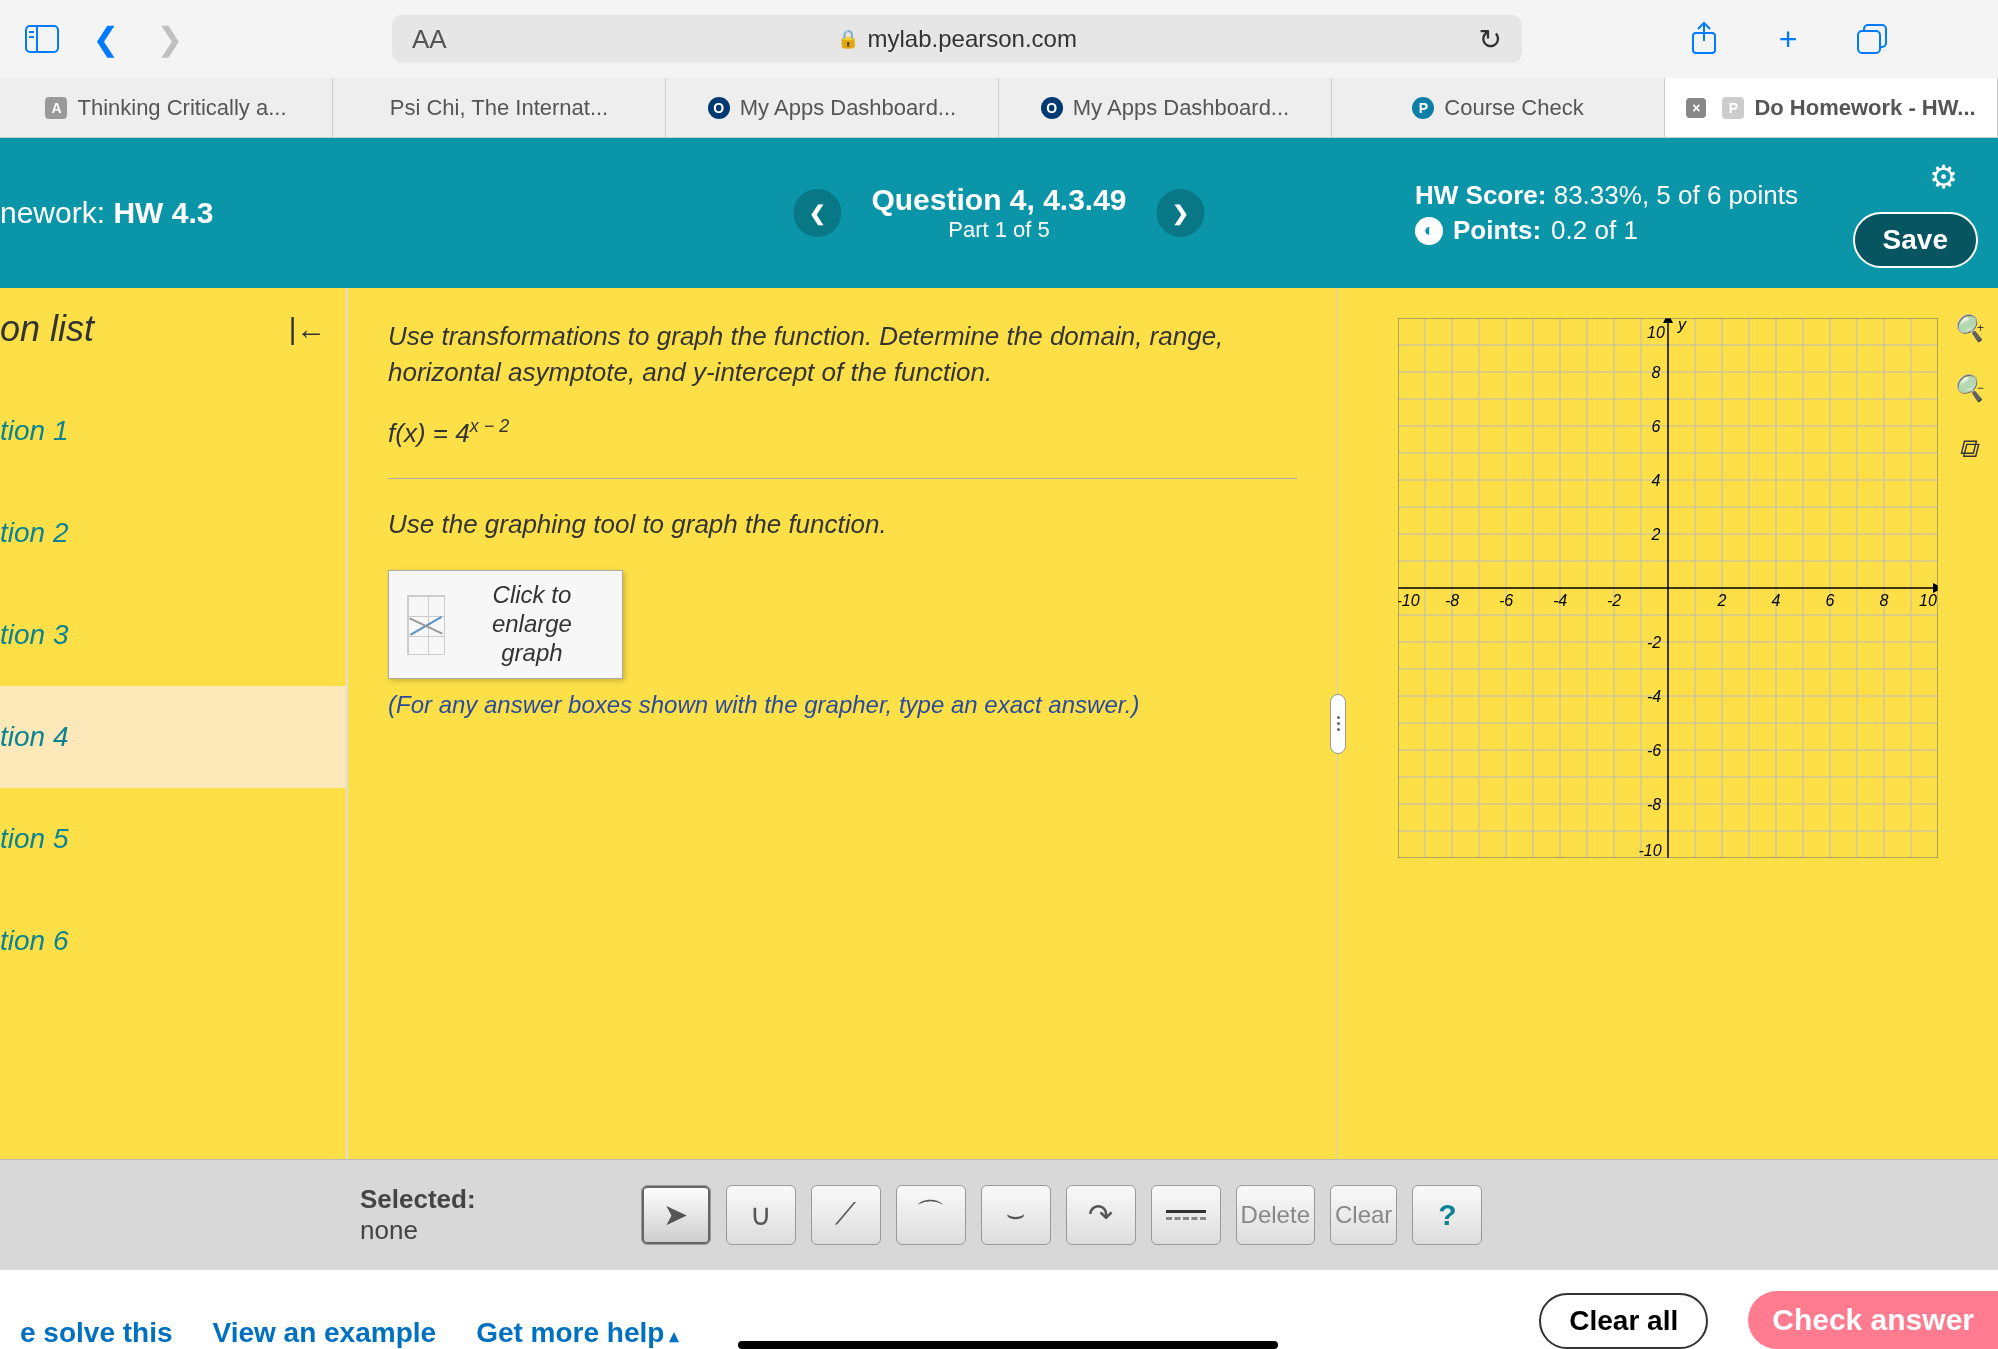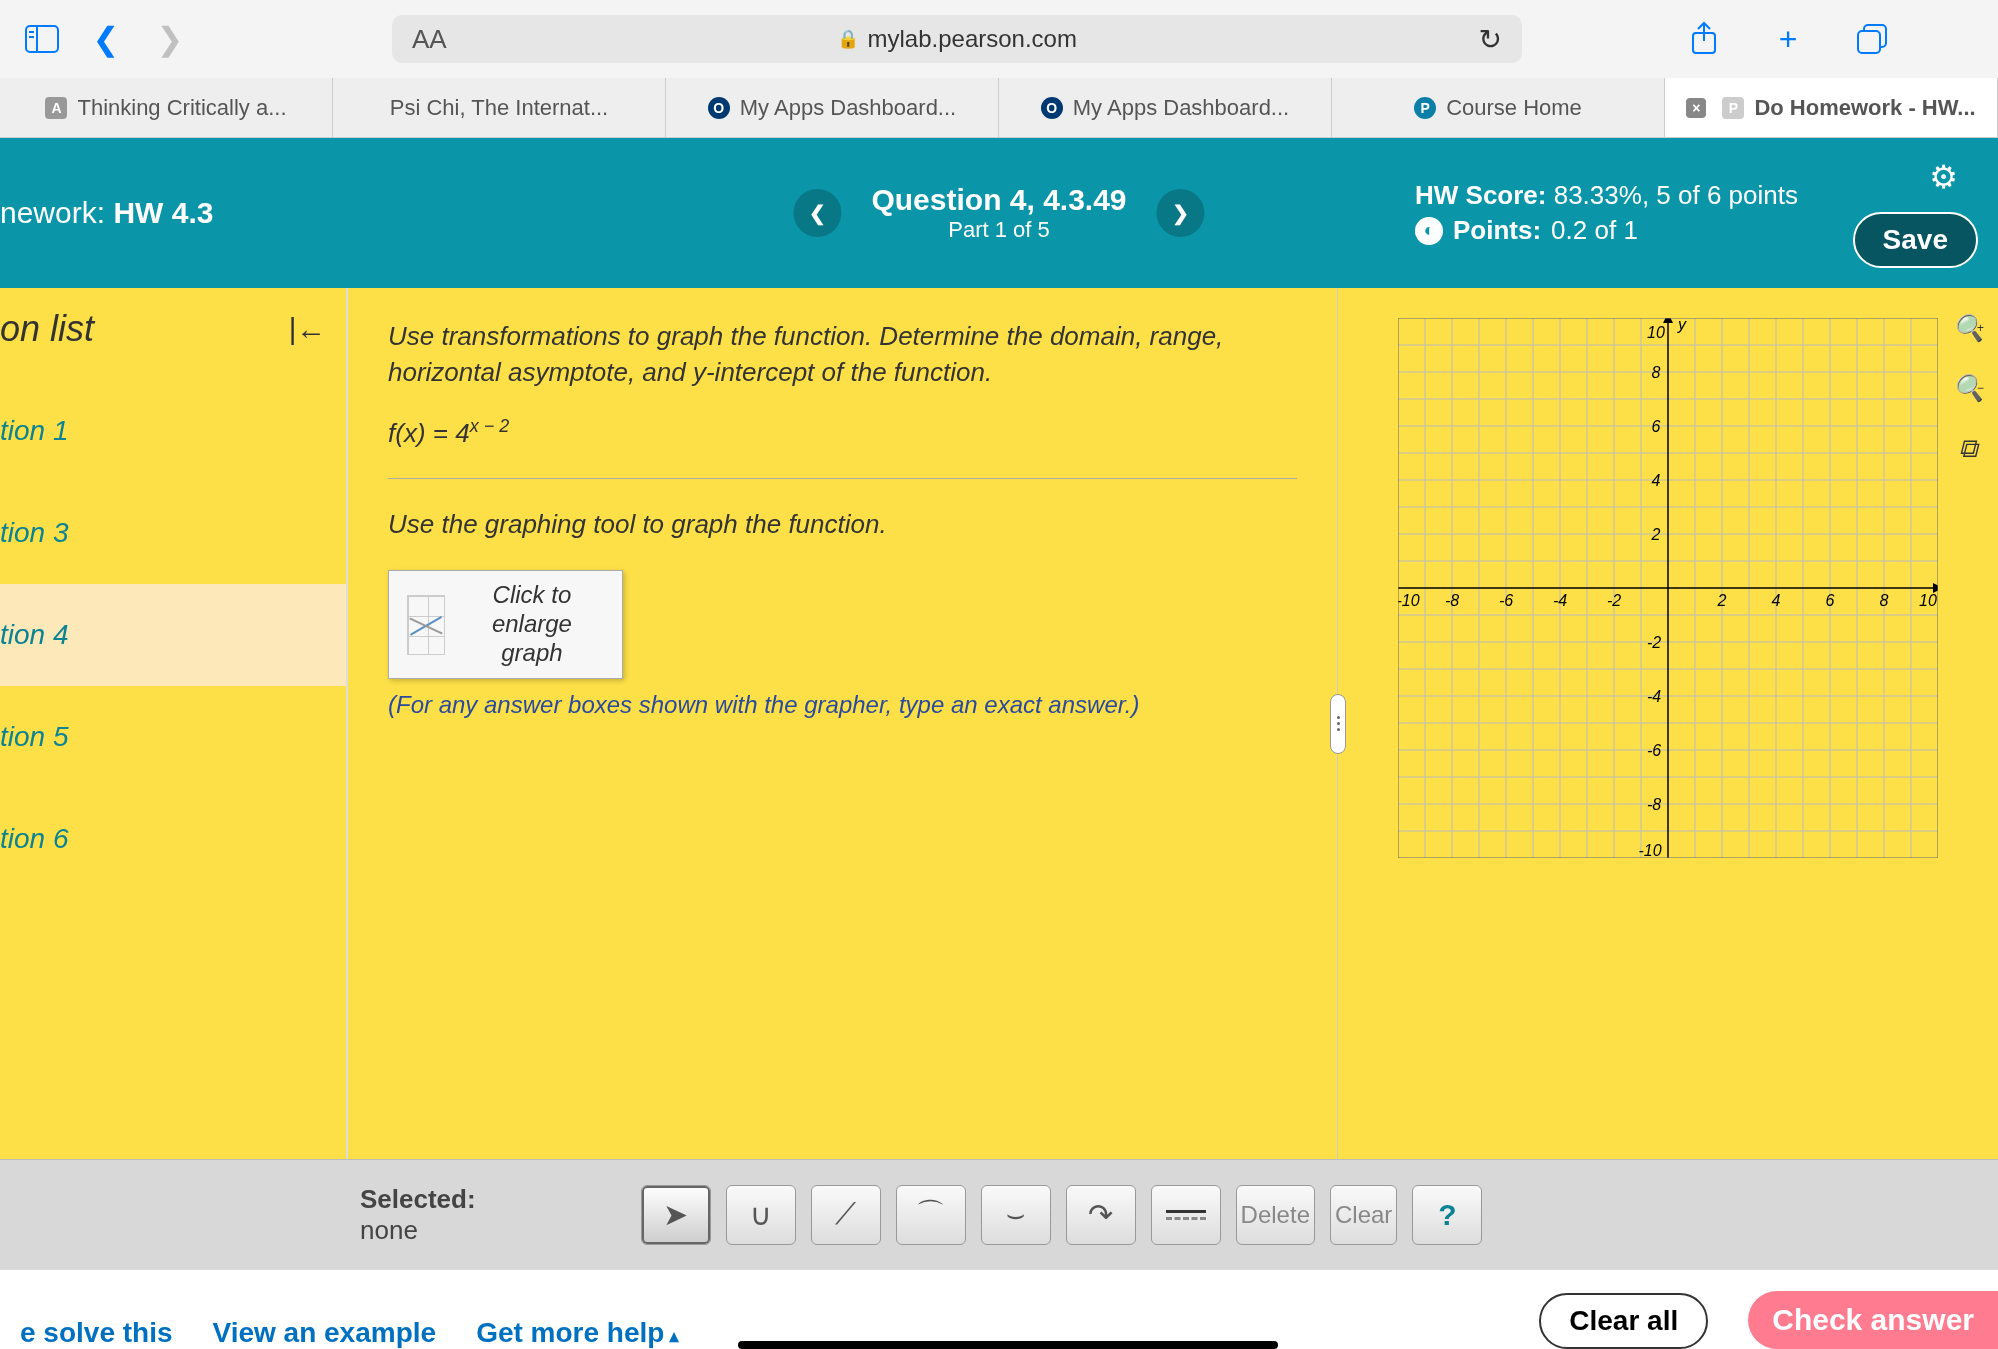--- a/index.html
+++ b/index.html
@@ -147,21 +147,21 @@
   <div class="tab">
       <span class="tab-icon o">O</span>
       <span>My Apps Dashboard...</span>
     </div>
   <div class="tab">
       <span class="tab-icon o">O</span>
       <span>My Apps Dashboard...</span>
     </div>
   <div class="tab">
       <span class="tab-icon p">P</span>
-      <span>Course Home</span>
+      <span>Course Check</span>
     </div>
   <div class="tab active">
       <span class="tab-close">×</span>
       <span class="tab-icon pgray">P</span>
       <span>Do Homework - HW...</span>
     </div>
 </div>
 
 <div class="teal-bar">
   <div class="hw-title">
@@ -188,20 +188,21 @@
   <div class="save-btn">Save</div>
 </div>
 
 <div class="main">
   <div class="sidebar">
     <div class="sb-header">
       <div class="sb-title">on list</div>
       <div class="collapse">|←</div>
     </div>
     <div class="sb-item">tion 1</div>
+    <div class="sb-item">tion 2</div>
     <div class="sb-item">tion 3</div>
     <div class="sb-item active">tion 4</div>
     <div class="sb-item">tion 5</div>
     <div class="sb-item">tion 6</div>
   </div>
 
   <div class="content">
     <div class="question-col">
       <div class="q-instructions">Use transformations to graph the function. Determine the domain, range, horizontal asymptote, and y-intercept of the function.</div>
       <div class="formula">

